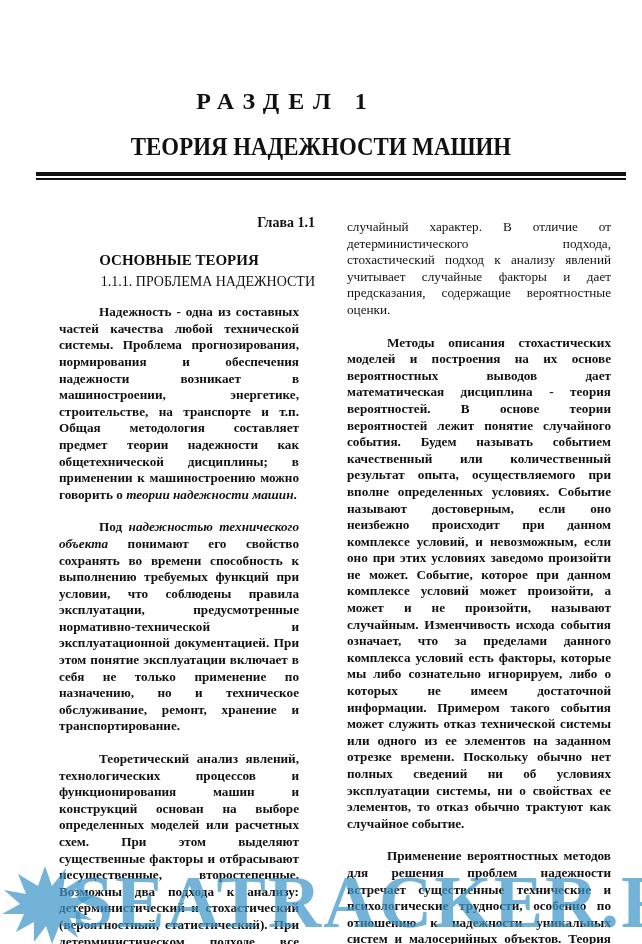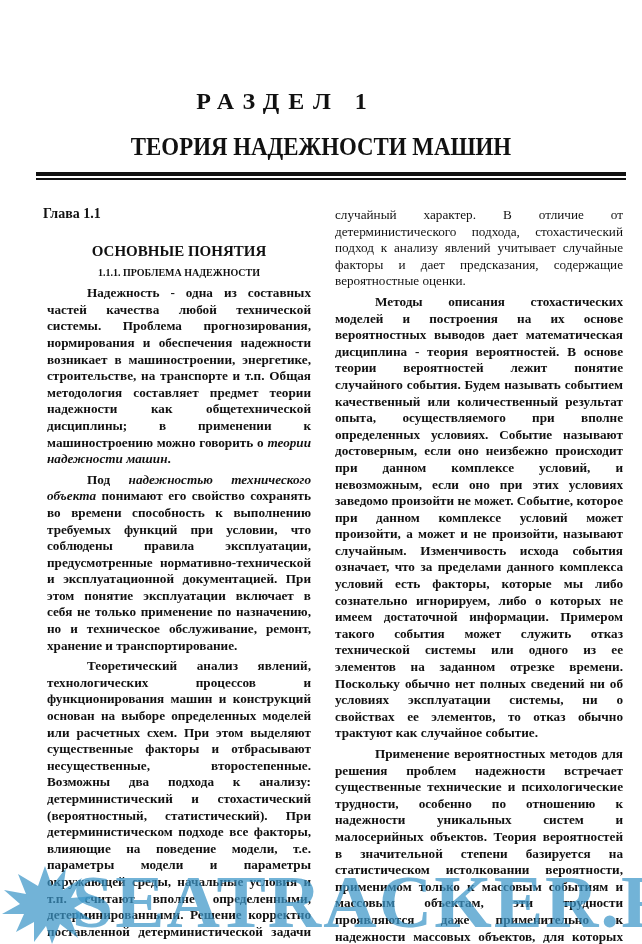--- a/index.html
+++ b/index.html
@@ -24,29 +24,29 @@
   .rule-thin {
     position: absolute; left: 36px; width: 590px; top: 178px; height: 2px; background: #111;
   }
   .col {
     position: absolute; font-size: 13.2px; line-height: 16.6px;
     text-align: justify;
   }
   .col-left { left: 43px; top: 202px; width: 272px; }
   .col-right { left: 331px; top: 203px; width: 296px; }
   .chapter {
-    text-align: left; font-weight: bold; font-size: 14px; margin: 4px 0 20px 0;
+    text-align: right; font-weight: bold; font-size: 14px; margin: 13px 0 20px 0;
   }
   .chapter-title {
     text-align: center; font-weight: bold; font-size: 15px; margin: 0 0 8px 0;
   }
   .subhead {
-    text-align: center; font-weight: bold; font-size: 10px; line-height: 12px; margin: 0 0 6px 0;
+    text-align: right; font-weight: normal; font-size: 14px; line-height: 12px; margin: 0 0 6px 0;
   }
-  p { margin: 4px; text-indent: 0; }
+  p { margin: 16px; text-indent: 0; }
   p.indent { text-indent: 40px; font-weight: bold; }
   i { font-style: italic; }
   .watermark {
     position: absolute; left: 0; top: 862px; width: 642px; height: 82px; pointer-events: none;
   }
   .wm-text {
     position: absolute; left: 72px; top: 862px; width: 570px;
     font-family: "Liberation Serif", serif; font-weight: bold; font-size: 74px;
     color: rgba(60, 150, 200, 0.72); letter-spacing: 2px; line-height: 80px;
     white-space: nowrap;
@@ -55,21 +55,21 @@
 </head>
 <body>
 
 <div class="section-label">РАЗДЕЛ 1</div>
 <div class="section-title">ТЕОРИЯ НАДЕЖНОСТИ МАШИН</div>
 <div class="rule-thick"></div>
 <div class="rule-thin"></div>
 
 <div class="col col-left">
   <div class="chapter">Глава 1.1</div>
-  <div class="chapter-title">ОСНОВНЫЕ ПОНЯТИЯ</div>
+  <div class="chapter-title">ОСНОВНЫЕ ТЕОРИЯ</div>
   <div class="subhead">
     <div>1.1.1. ПРОБЛЕМА НАДЕЖНОСТИ</div>
   </div>
   <p class="indent"><span>Надежность - одна из составных частей качества любой технической системы. Проблема прогнозирования, нормирования и обеспечения надежности возникает в машиностроении, энергетике, строительстве, на транспорте и т.п. Общая методология составляет предмет теории надежности как общетехнической дисциплины; в применении к машиностроению можно говорить о </span><i>теории надежности машин</i><span>.</span></p>
   <p class="indent"><span>Под </span><i>надежностью технического объекта</i><span> понимают его свойство сохранять во времени способность к выполнению требуемых функций при условии, что соблюдены правила эксплуатации, предусмотренные нормативно-технической и эксплуатационной документацией. При этом понятие эксплуатации включает в себя не только применение по назначению, но и техническое обслуживание, ремонт, хранение и транспортирование.</span></p>
   <p class="indent">Теоретический анализ явлений, технологических процессов и функционирования машин и конструкций основан на выборе определенных моделей или расчетных схем. При этом выделяют существенные факторы и отбрасывают несущественные, второстепенные. Возможны два подхода к анализу: детерминистический и стохастический (вероятностный, статистический). При детерминистическом подходе все факторы, влияющие на поведение модели, т.е. параметры модели и параметры окружающей среды, начальные условия и т.п. считают вполне определенными, детерминированными. Решение корректно поставленной детерминистической задачи единственно и, следовательно, предсказывает поведение реальной системы однозначным образом. Однако выводы, основанные на детерминистических моделях, могут расходиться с результатами опытных наблюдений. Одна из причин состоит в том, что на поведение реальных систем влияет большое количество разнообразных, слабо контролируемых и сложным образом взаимодействующих факторов. Поэтому поведение реальных систем в том или иной мере носит неоднозначный,</p>
 </div>
 
 <div class="col col-right">
   <p>случайный характер. В отличие от детерминистического подхода, стохастический подход к анализу явлений учитывает случайные факторы и дает предсказания, содержащие вероятностные оценки.</p>

